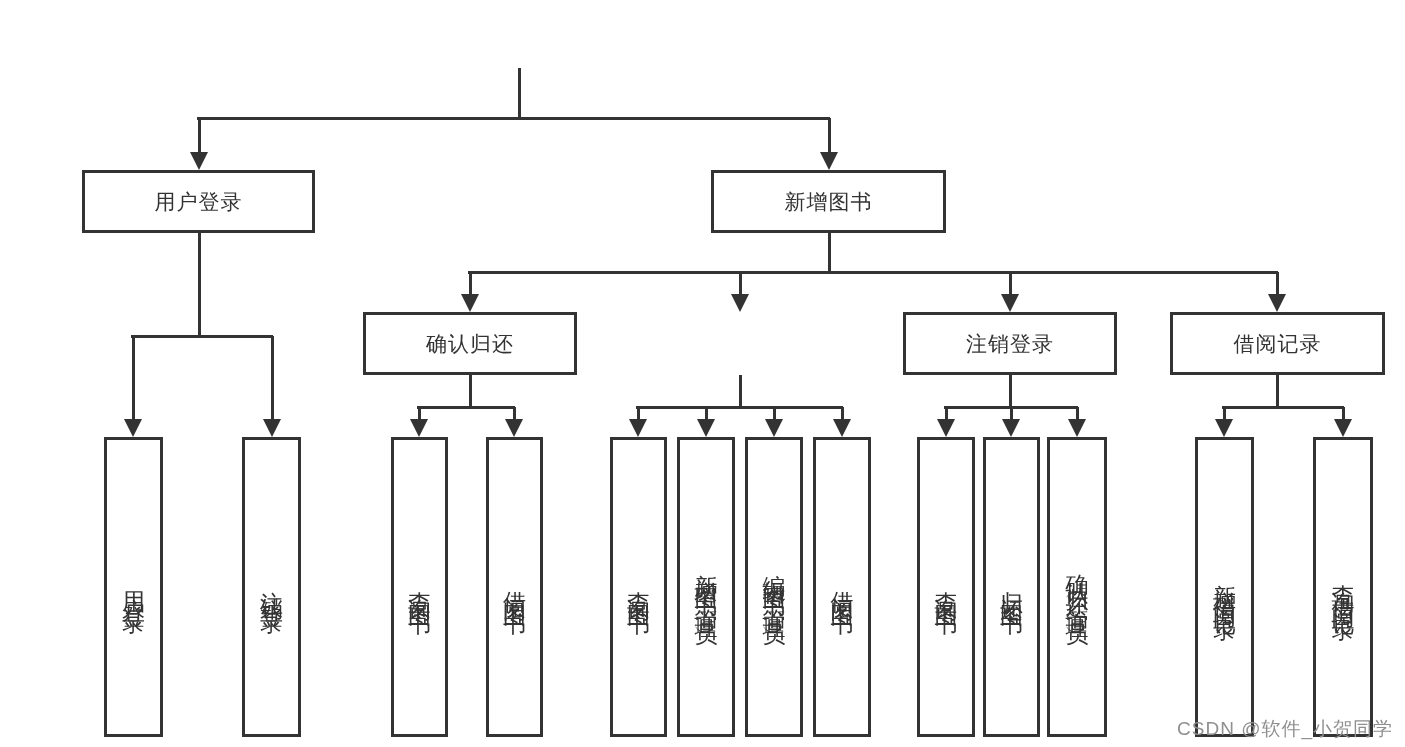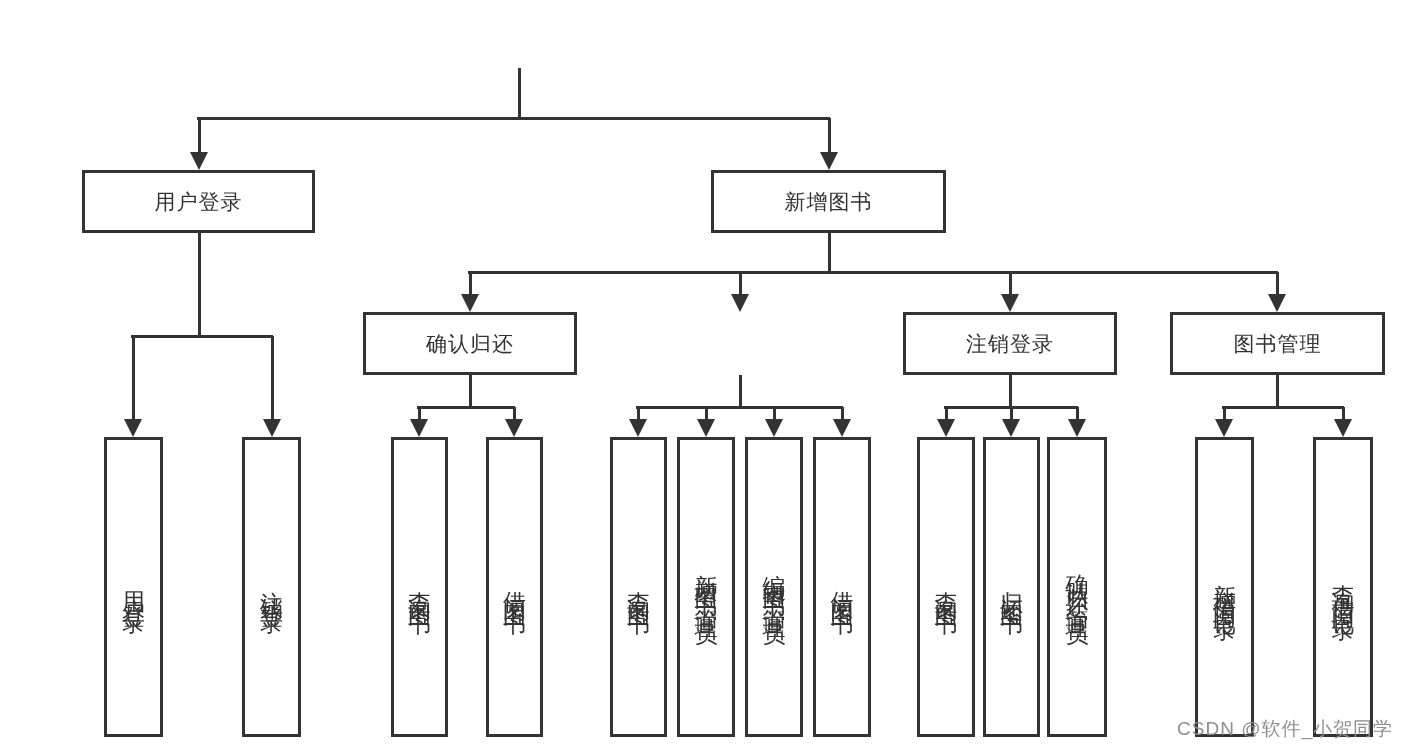--- a/index.html
+++ b/index.html
@@ -138,21 +138,21 @@
     <span>新增图书</span>
   </div>
 
   <div class="bx" style="--l:363;--t:312;--w:214;--hh:63">
     <span>确认归还</span>
   </div>
   <div class="bx" style="--l:903;--t:312;--w:214;--hh:63">
     <span>注销登录</span>
   </div>
   <div class="bx" style="--l:1170;--t:312;--w:215;--hh:63">
-    <span>图书管理</span>
+    <span>借阅记录</span>
   </div>
 
   <div class="bv" style="--l:104;--w:59">
     <span>用户登录</span>
   </div>
   <div class="bv" style="--l:242;--w:59">
     <span>注销登录</span>
   </div>
 
   <div class="bv" style="--l:391;--w:57">

